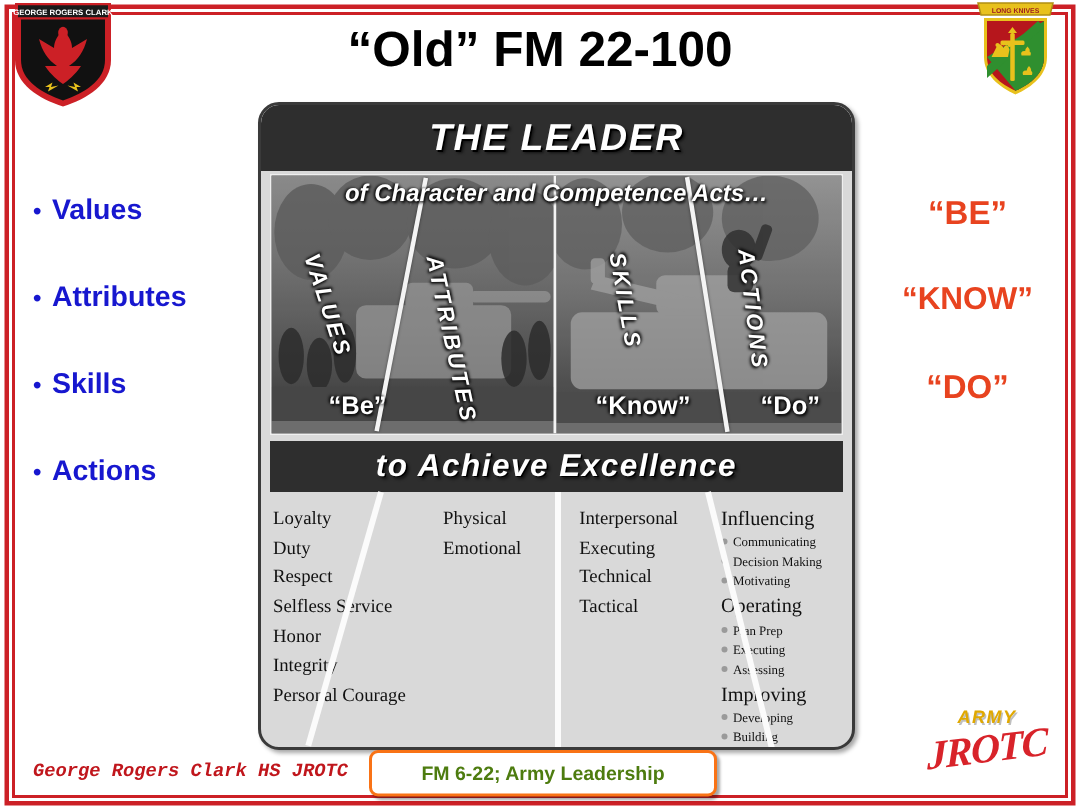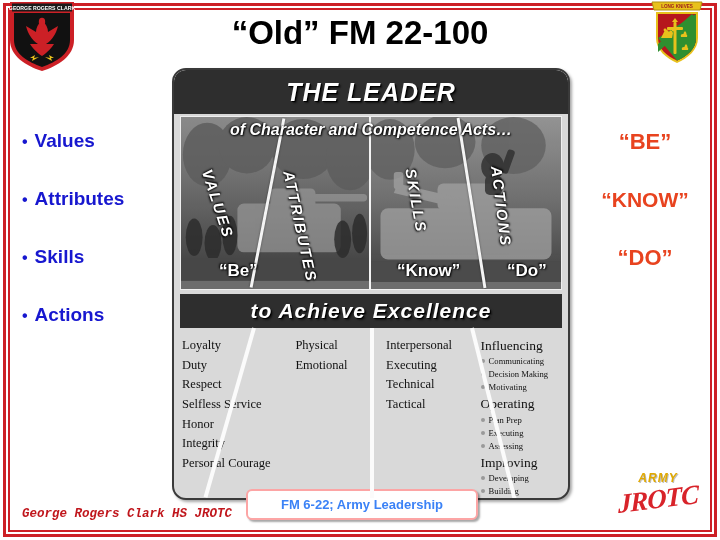--- a/index.html
+++ b/index.html
@@ -151,24 +151,24 @@
     position:absolute;background:#fbfbfb;width:4px;z-index:3;
     transform-origin:top center;
   }
   
   #footer-text{
     position:absolute;left:22px;bottom:19px;
     color:#c0161c;font-weight:bold;font-style:italic;
     font-size:12.5px;font-family:Liberation Mono, monospace;
   }
   #callout{
-    position:absolute;left:246px;bottom:20px;width:228px;height:27px;
-    background:#fff;border:2px solid #fca5a5;border-radius:6px;
+    position:absolute;left:246px;bottom:9px;width:228px;height:27px;
+    background:#fff;border:2px solid #f97316;border-radius:6px;
     display:flex;align-items:center;justify-content:center;
-    font-size:13px;font-weight:bold;color:#3b82f6;
+    font-size:13px;font-weight:bold;color:#4d7c0f;
     box-shadow:2px 2px 2px rgba(0,0,0,.35);
   }
   #jrotc-logo{
     position:absolute;right:16px;bottom:14px;width:92px;height:54px;
     text-align:center;
   }
   #jrotc-logo .army{
     font-size:12px;font-weight:bold;font-style:italic;color:#e0a800;
     letter-spacing:1px;line-height:12px;
     text-shadow:1px 1px 0 rgba(0,0,0,.25);

